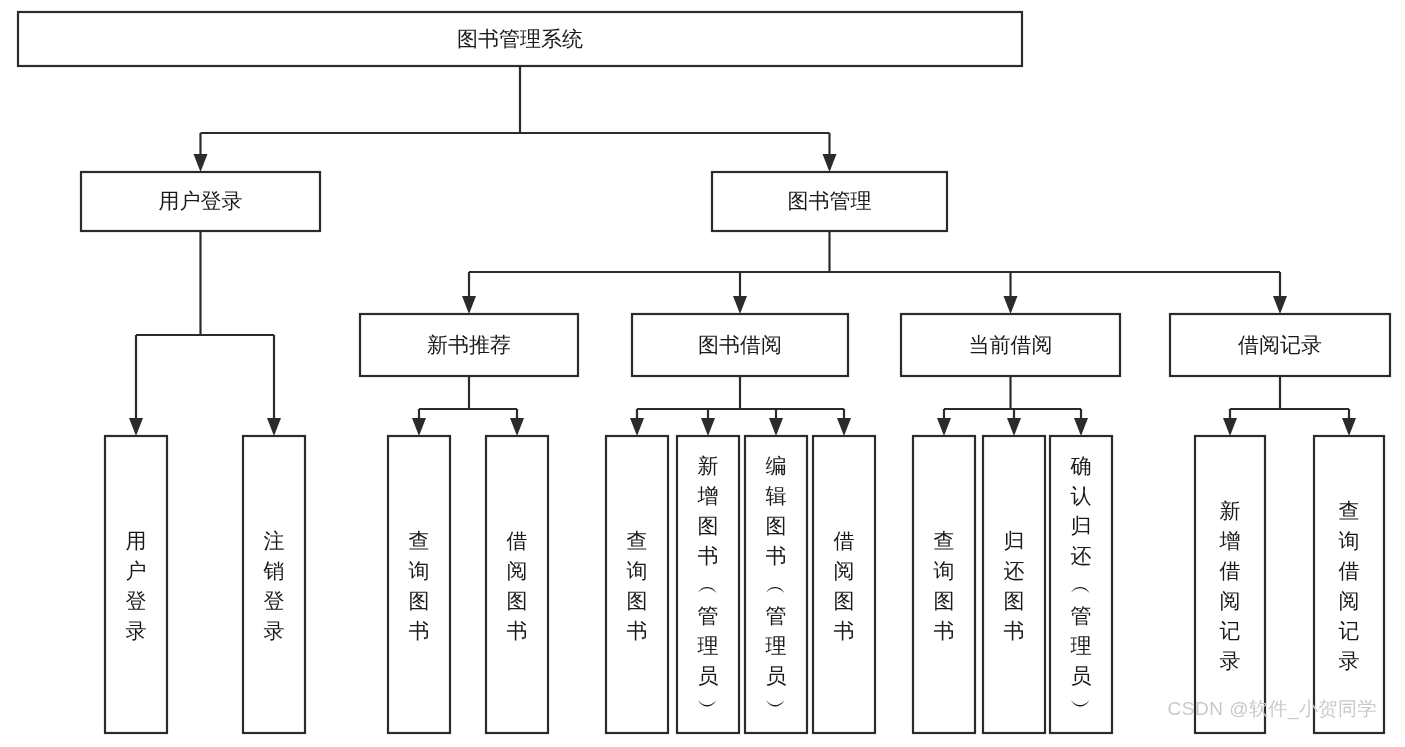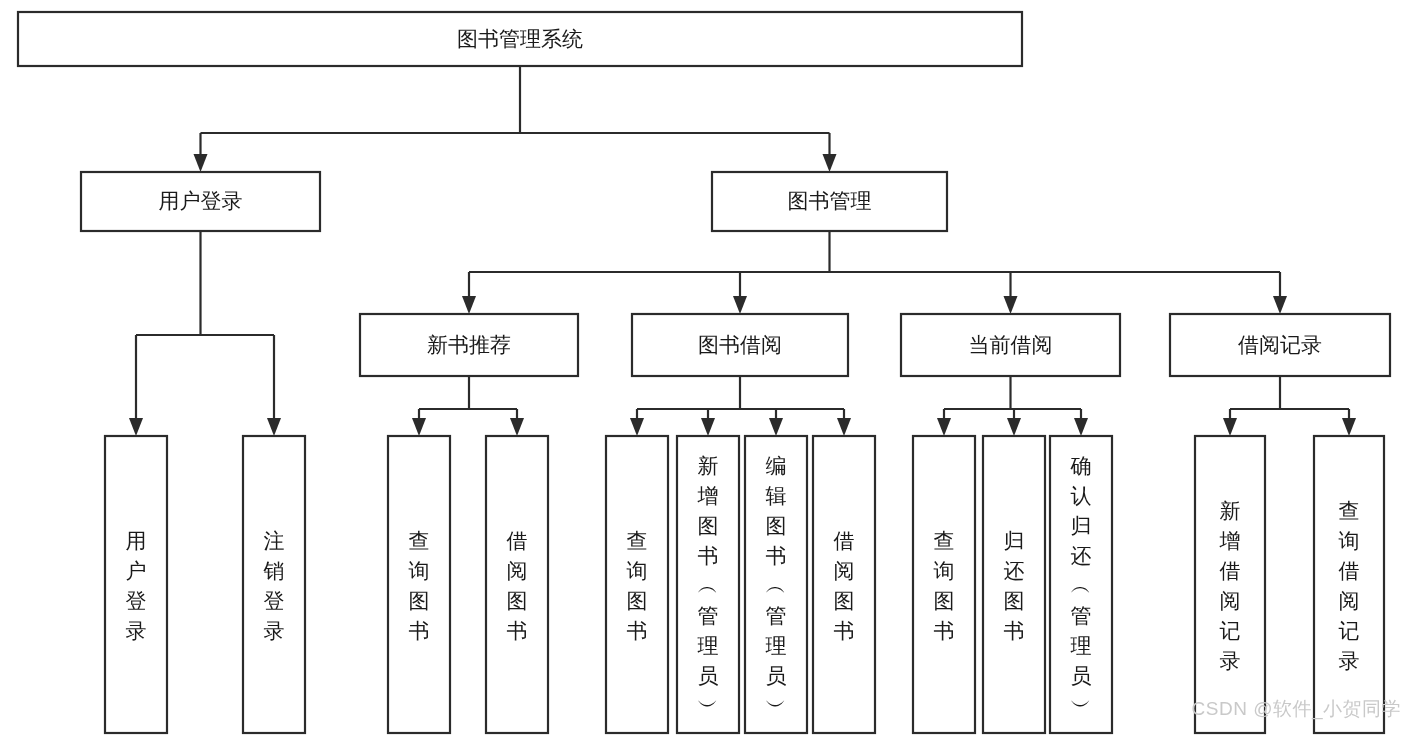--- a/index.html
+++ b/index.html
@@ -49,21 +49,21 @@
     dominant-baseline: middle;
   }
   .leaf-label {
     font-family: "Liberation Sans", sans-serif;
     fill: #1a1a1a;
     font-size: 21px;
     text-anchor: middle;
   }
   .watermark {
     position: absolute;
-    right: 4px;
+    right: 28px;
     bottom: 5px;
     font-family: "Liberation Sans", sans-serif;
     font-size: 19px;
     color: #c9c9c9;
     white-space: nowrap;
     letter-spacing: 0.5px;
     pointer-events: none;
   }
 </style>
 </head>

